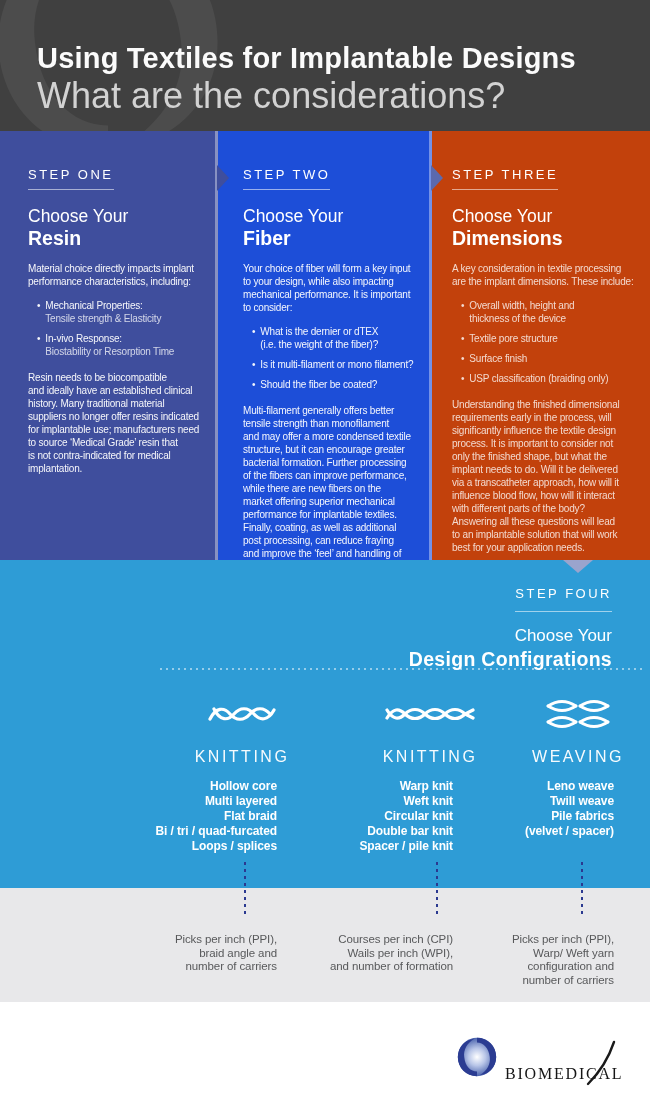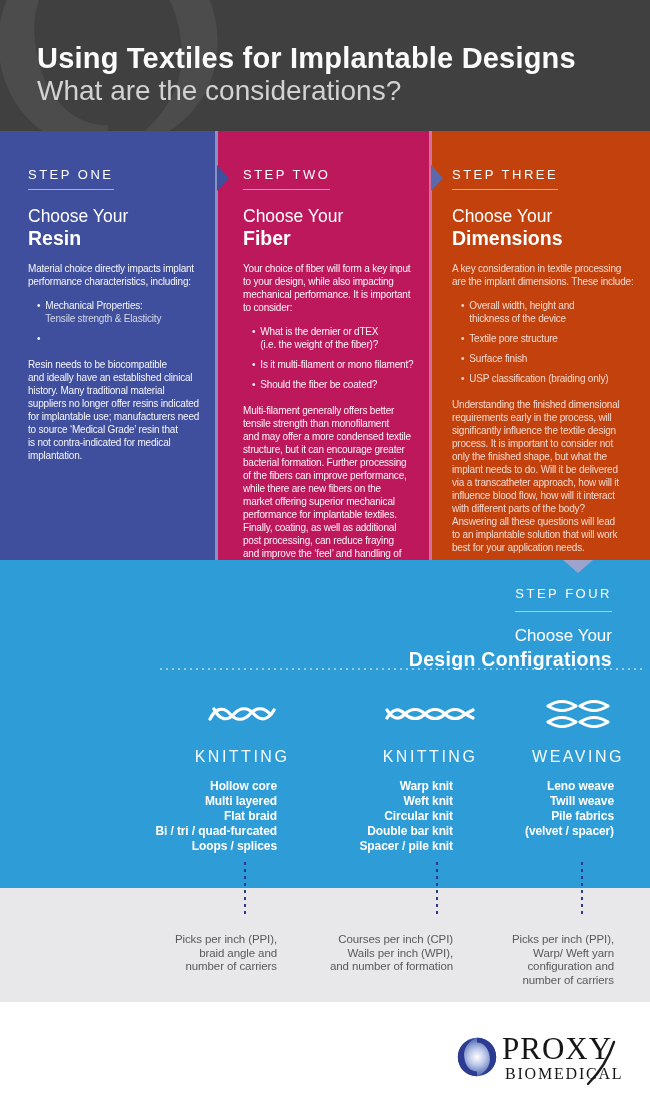--- a/index.html
+++ b/index.html
@@ -3,26 +3,26 @@
 <meta charset="utf-8">
 <style>
   html,body{margin:0;padding:0;}
   .page{position:relative;width:650px;height:1106px;background:#fff;overflow:hidden;
         font-family:"Liberation Sans","DejaVu Sans",sans-serif;}
 
   
   .header{position:absolute;left:0;top:0;width:650px;height:131px;background:#404040;overflow:hidden;}
   .watermark{position:absolute;left:-12px;top:-78px;opacity:.9;}
   .title{position:absolute;left:37px;top:42px;font-size:29px;font-weight:700;color:#fbfbfb;letter-spacing:.2px;}
-  .subtitle{position:absolute;left:37px;top:75px;font-size:28px;font-weight:400;color:#d2d2d2;}
+  .subtitle{position:absolute;left:37px;top:75px;font-size:36px;font-weight:400;color:#d2d2d2;}
 
   
   .col{position:absolute;top:131px;height:429px;color:#fff;box-sizing:border-box;}
   .col1{left:0;width:218px;background:#3f4e9d;padding:34px 8px 0 28px;}
-  .col2{left:218px;width:214px;background:#be185d;padding:34px 8px 0 25px;}
+  .col2{left:218px;width:214px;background:#1d4ed8;padding:34px 8px 0 25px;}
   .col3{left:432px;width:218px;background:#c2410c;padding:34px 6px 0 20px;}
   .colsep{position:absolute;top:131px;width:3px;height:429px;background:rgba(255,255,255,.38);z-index:2;}
   .chev{position:absolute;top:165px;width:0;height:0;border-top:13px solid transparent;
         border-bottom:13px solid transparent;z-index:3;}
   .chev1{left:217px;border-left:12px solid #3f4e9d;}
   .chev2{left:431px;border-left:12px solid #5b69ae;}
   .tail{position:absolute;left:563px;top:560px;width:0;height:0;z-index:3;
         border-left:15px solid transparent;border-right:15px solid transparent;border-top:13px solid #9aa4cd;}
 
   .steplabel{display:inline-block;font-size:13px;letter-spacing:2.5px;color:#fff;
@@ -94,20 +94,21 @@
     <div class="h-bold">Resin</div>
     <div class="txt pre intro">Material choice directly impacts implant
 performance characteristics, including:</div>
     <div class="bullets">
       <div class="bullet">
         <span class="bmark txt"></span>
         <span class="txt"><span>Mechanical Properties:</span><span class="bsub">Tensile strength &amp; Elasticity</span></span>
       </div>
       <div class="bullet">
         <span class="bmark txt"></span>
+        <span class="txt"><span>In-vivo Response:</span><span class="bsub">Biostability or Resorption Time</span></span>
       </div>
     </div>
     <div class="txt pre bodytxt">Resin needs to be biocompatible
 and ideally have an established clinical
 history.  Many traditional material
 suppliers no longer offer resins indicated
 for implantable use; manufacturers need
 to source ‘Medical Grade’ resin that
 is not contra-indicated for medical
 implantation.</div>
@@ -278,20 +279,19 @@
         <radialGradient id="swg" cx="50%" cy="50%" r="50%">
           <stop offset="0%" stop-color="#ffffff"></stop>
           <stop offset="45%" stop-color="#b9c6e8"></stop>
           <stop offset="100%" stop-color="#4a63ad"></stop>
         </radialGradient>
       </defs>
       <circle cx="23" cy="23" r="21" fill="url(#swg)"></circle>
       <path d="M23,2 C35,2 44,11 44,23 C44,34 36,42 26,43 C34,38 38,31 37,23 C36,13 30,7 23,7 Z" fill="#2b3c92"></path>
       <path transform="rotate(180 23 23)" d="M23,2 C35,2 44,11 44,23 C44,34 36,42 26,43 C34,38 38,31 37,23 C36,13 30,7 23,7 Z" fill="#2b3c92"></path>
     </svg>
-    <span class="brand">PROXY</span>
     <span class="brandsub">BIOMEDICAL</span>
     <svg class="brandtail" width="32" height="46" viewBox="0 0 32 46">
       <path d="M30,2 Q22,26 4,44" fill="none" stroke="#1a1a1a" stroke-width="2.4" stroke-linecap="round"></path>
     </svg>
   </div>
 
 </div>
 
 </body></html>

